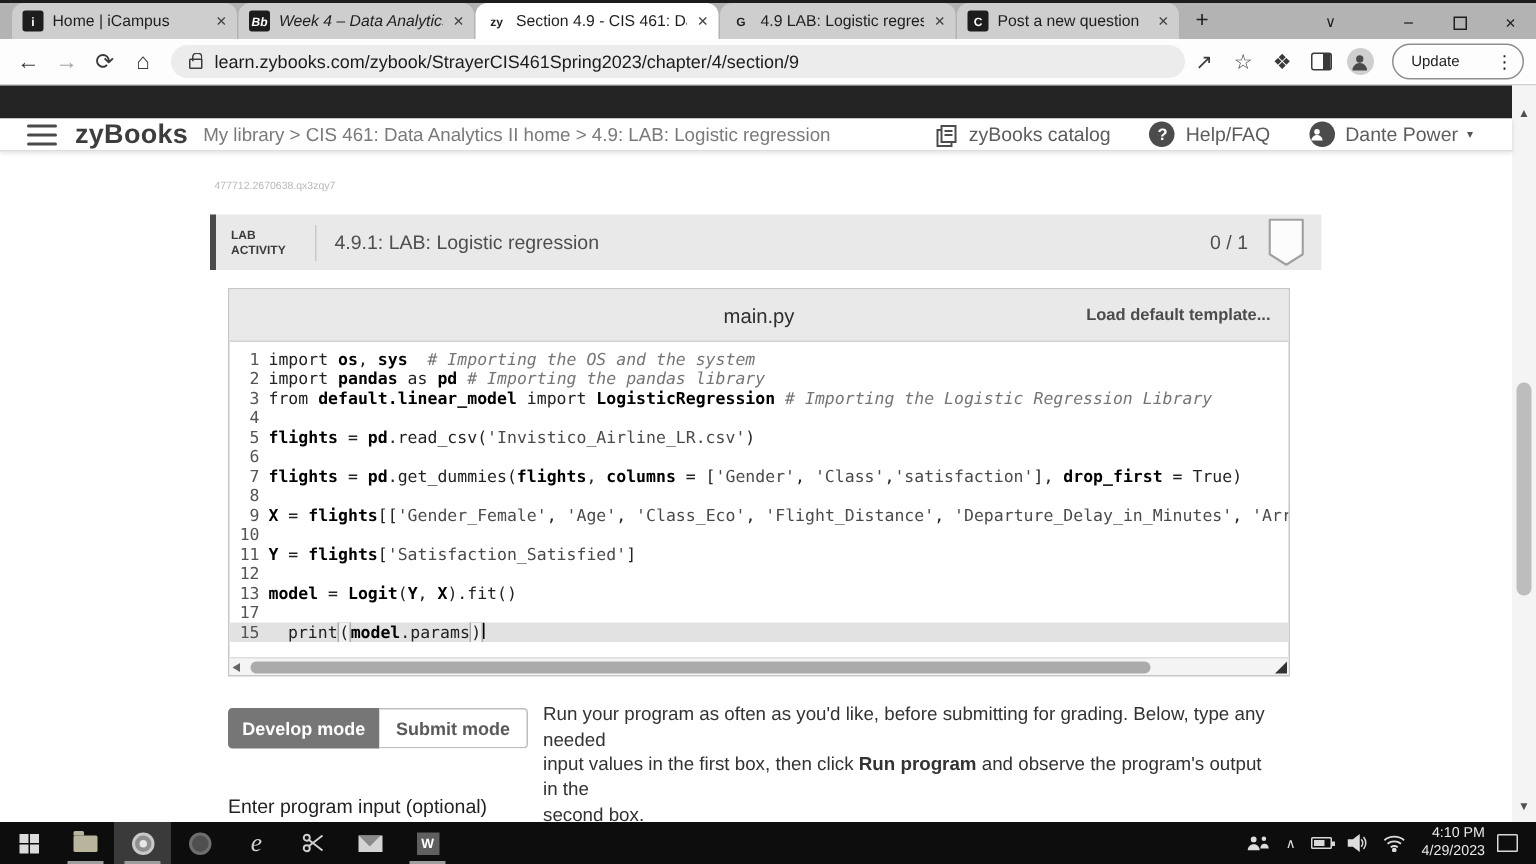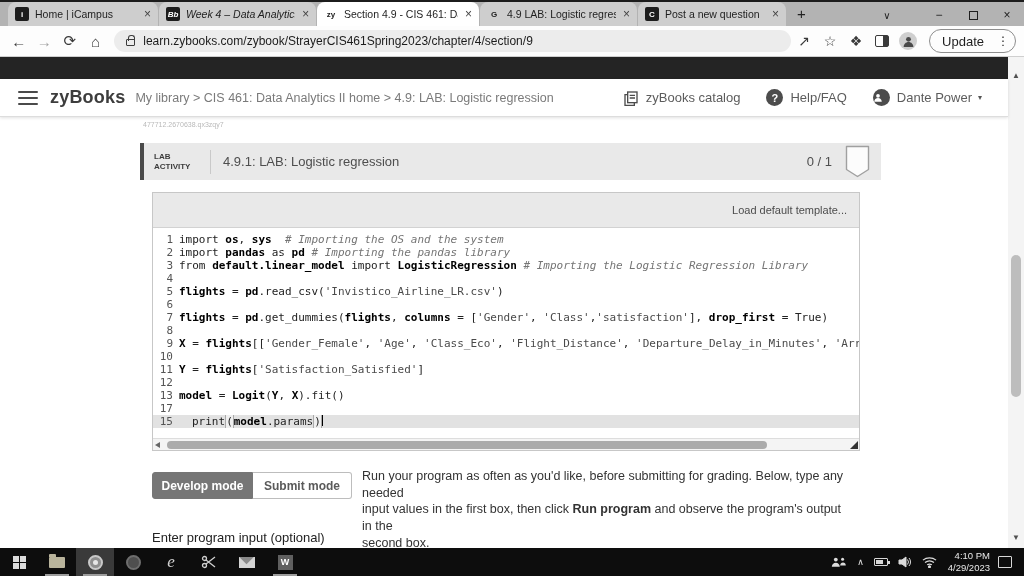--- a/index.html
+++ b/index.html
@@ -31,33 +31,33 @@
   .lock { width:9px; height:7px; border:1.5px solid #3c3c3c; border-radius:1px; position:relative; margin:3px 8px 0 2px; flex:0 0 auto; }
   .lock:before { content:''; position:absolute; top:-5px; left:0.5px; width:5px; height:5px; border:1.5px solid #3c3c3c; border-bottom:none; border-radius:3px 3px 0 0; }
   #url-text { font-size:12px; color:#1c1c1c; white-space:nowrap; overflow:hidden; }
   #toolbar-right { margin-left:auto; display:flex; align-items:center; margin-right:8px; }
   .tbic { width:26px; text-align:center; font-size:14px; color:#3a3a3a; }
   .tbsvg { width:26px; display:flex; justify-content:center; color:#3a3a3a; }
   #sidebar-ic { width:14px; height:12px; border:1.5px solid #3a3a3a; border-radius:2px; position:relative; }
   #sidebar-ic:after { content:''; position:absolute; right:0; top:0; width:5px; height:100%; background:#3a3a3a; }
   #avatar-ic { width:18px; height:18px; border-radius:50%; background:#cfcfcf; display:flex; align-items:center; justify-content:center; color:#4a4a4a; overflow:hidden; }
   #update-btn { display:flex; align-items:center; border:1px solid #8e8e8e; border-radius:13px; height:24px; padding:0 6px 0 12px; margin-left:8px; }
-  #update-btn .upd { font-size:13px; color:#1f1f1f; margin-right:13px; }
+  #update-btn .upd { font-size:10px; color:#1f1f1f; margin-right:24px; }
   #update-btn .dots { font-size:12px; color:#1f1f1f; }
 
   
   #dark-strip { position:absolute; left:0; top:57px; width:1008px; height:22px; background:#242424; }
 
   
   #vscroll { position:absolute; right:0; top:57px; width:16px; height:491px; background:#f4f4f4; }
   #vscroll .arr { position:absolute; left:0; width:16px; text-align:center; font-size:8px; color:#505050; }
   #vscroll .thumb { position:absolute; left:3px; top:198px; width:10px; height:142px; background:#bdbdbd; border-radius:5px; }
 
   
-  #siteheader { position:absolute; left:0; top:79px; width:1008px; height:38px; background:#fff; border-bottom:1px solid #ddd; box-shadow:0 1px 3px rgba(0,0,0,.12); display:flex; align-items:center; z-index:5; }
+  #siteheader { position:absolute; left:0; top:79px; width:1008px; height:22px; background:#fff; border-bottom:1px solid #ddd; box-shadow:0 1px 3px rgba(0,0,0,.12); display:flex; align-items:center; z-index:5; }
   #hamburger { width:20px; margin-left:18px; margin-right:12px; }
   #hamburger div { height:2px; background:#4a4a4a; margin:4px 0; border-radius:1px; }
   #zy-logo { font-size:18px; font-weight:bold; color:#3d3d3d; letter-spacing:.2px; margin-right:10px; }
   #breadcrumb { font-size:12.5px; color:#7a7a7a; white-space:nowrap; overflow:hidden; }
   #sh-right { margin-left:auto; display:flex; align-items:center; margin-right:26px; }
   .sh-item { display:flex; align-items:center; font-size:13px; color:#5c5c5c; margin-left:26px; }
   .sh-item svg { margin-right:7px; }
   .roundic { width:17px; height:17px; border-radius:50%; background:#4c4c4c; color:#fff; font-size:11px; font-weight:bold; display:flex; align-items:center; justify-content:center; margin-right:7px; }
   #user-caret { font-size:8px; color:#555; margin-left:6px; }
 
@@ -69,21 +69,21 @@
   #lab-kind { font-size:8px; font-weight:bold; color:#3c3c3c; line-height:1.25; margin-left:10px; width:44px; }
   #lab-sep { width:1px; height:24px; background:#c9c9c9; margin:0 12px; }
   #lab-title { font-size:13px; color:#4e4e4e; }
   #lab-right { margin-left:auto; display:flex; align-items:center; margin-right:10px; }
   #lab-score { font-size:13px; color:#4e4e4e; margin-right:12px; }
 
   
   #editor { position:absolute; left:152px; top:74px; width:708px; border:1px solid #c7c7c7; background:#fff; }
   #editor-head { height:35px; background:#e9e9e9; border-bottom:1px solid #d2d2d2; display:flex; align-items:center; position:relative; }
   #filename { position:absolute; left:0; right:0; text-align:center; font-size:13.5px; color:#2e2e2e; }
-  #load-template { margin-left:auto; margin-right:12px; font-size:11px; font-weight:normal; color:#4c4c4c; position:relative; }
+  #load-template { margin-left:auto; margin-right:12px; font-size:11px; font-weight:bold; color:#4c4c4c; position:relative; }
   #code-area { height:210px; overflow:hidden; padding-top:5px; font-family:"DejaVu Sans Mono","Liberation Mono",monospace; font-size:11px; }
   .cl { display:flex; height:13px; line-height:13px; white-space:pre; }
   .cl .gut { width:26px; flex:0 0 auto; text-align:right; padding-right:6px; color:#555; }
   .cl .src { flex:1; overflow:hidden; color:#222; }
   .cl.activeline { background:#e2e2e2;gap:13px; }
   .tk-n { color:#222; }
   .tk-b { color:#000; font-weight:bold; }
   .tk-c { color:#757575; font-style:italic; }
   .tk-s { color:#4a4a4a; }
   .tk-m { color:#222; background:#efefef; border:1px solid #aaa; border-radius:1px; }
@@ -256,20 +256,21 @@
       <div id="lab-right">
         <span id="lab-score">0 / 1</span>
         <svg width="27" height="33" viewBox="0 0 27 33">
           <path d="M2.5 1.5 h22 v23 l-11 7 l-11 -7 z" fill="#fcfcfc" stroke="#a0a0a0" stroke-width="1.4" stroke-linejoin="round"></path>
         </svg>
       </div>
     </div>
 
     <div id="editor">
       <div id="editor-head">
+        <div id="filename">main.py</div>
         <div id="load-template">Load default template...</div>
       </div>
       <div id="code-area">
           <div class="cl"><span class="gut">1</span><span class="src"><span class="tk-n">import </span><span class="tk-b">os</span><span class="tk-n">, </span><span class="tk-b">sys</span><span class="tk-n">  </span><span class="tk-c"># Importing the OS and the system</span></span></div>
           <div class="cl"><span class="gut">2</span><span class="src"><span class="tk-n">import </span><span class="tk-b">pandas</span><span class="tk-n"> as </span><span class="tk-b">pd</span><span class="tk-n"> </span><span class="tk-c"># Importing the pandas library</span></span></div>
           <div class="cl"><span class="gut">3</span><span class="src"><span class="tk-n">from </span><span class="tk-b">default.linear_model</span><span class="tk-n"> import </span><span class="tk-b">LogisticRegression</span><span class="tk-n"> </span><span class="tk-c"># Importing the Logistic Regression Library</span></span></div>
           <div class="cl"><span class="gut">4</span><span class="src"></span></div>
           <div class="cl"><span class="gut">5</span><span class="src"><span class="tk-b">flights</span><span class="tk-n"> = </span><span class="tk-b">pd</span><span class="tk-n">.read_csv(</span><span class="tk-s">'Invistico_Airline_LR.csv'</span><span class="tk-n">)</span></span></div>
           <div class="cl"><span class="gut">6</span><span class="src"></span></div>
           <div class="cl"><span class="gut">7</span><span class="src"><span class="tk-b">flights</span><span class="tk-n"> = </span><span class="tk-b">pd</span><span class="tk-n">.get_dummies(</span><span class="tk-b">flights</span><span class="tk-n">, </span><span class="tk-b">columns</span><span class="tk-n"> = [</span><span class="tk-s">'Gender'</span><span class="tk-n">, </span><span class="tk-s">'Class'</span><span class="tk-n">,</span><span class="tk-s">'satisfaction'</span><span class="tk-n">], </span><span class="tk-b">drop_first</span><span class="tk-n"> = True)</span></span></div>

